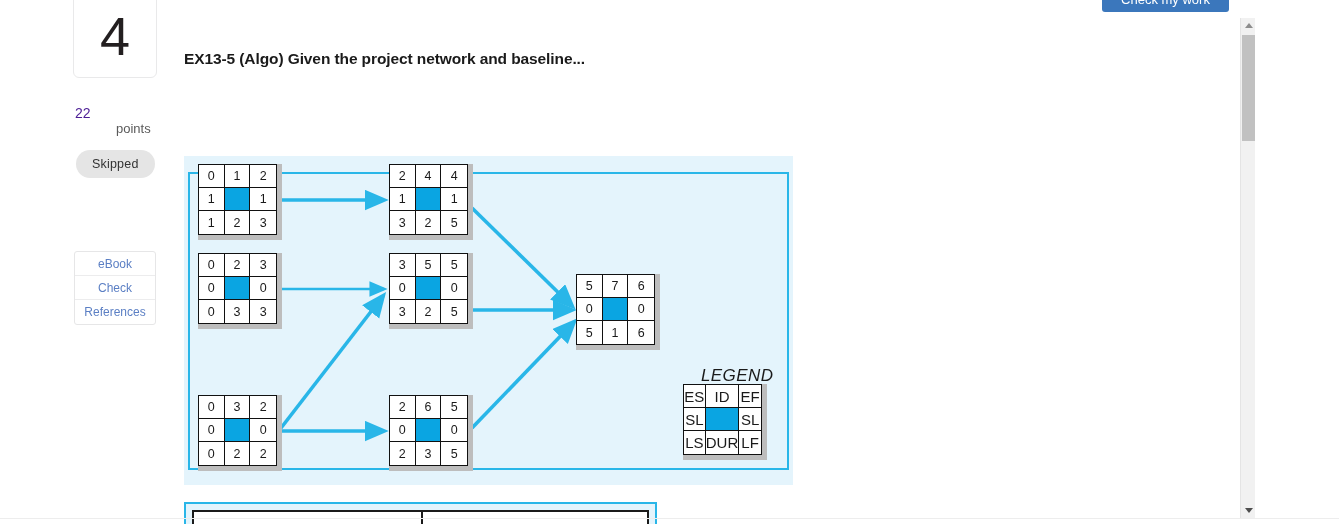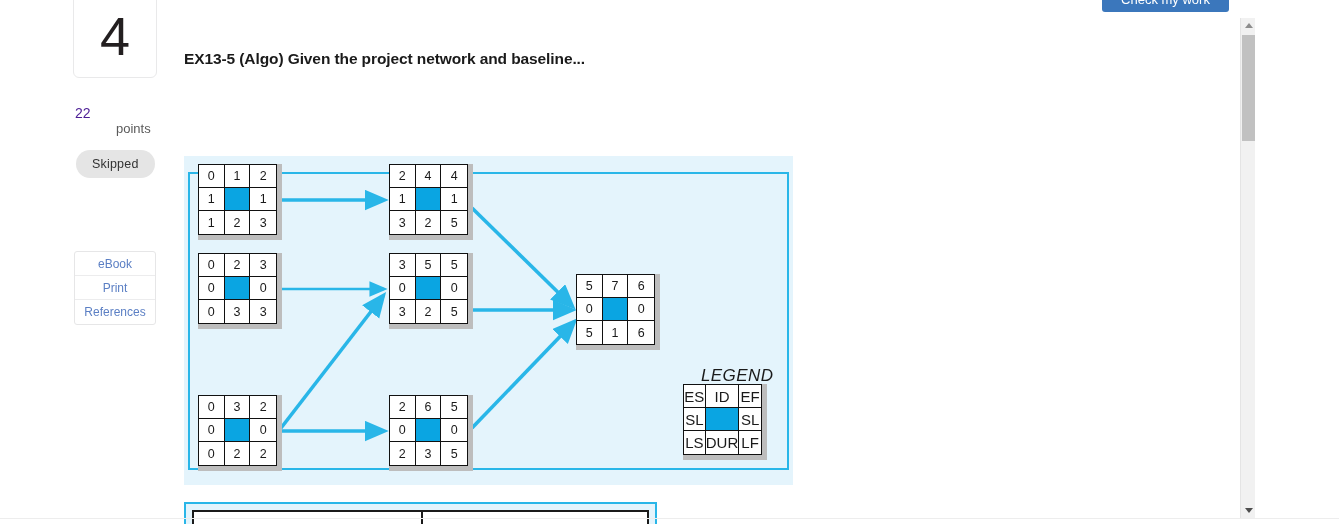--- a/index.html
+++ b/index.html
@@ -156,21 +156,21 @@
 
   <div class="points-wrap">
     <div class="points-val">22</div>
     <div class="points-lbl">points</div>
   </div>
 
   <div class="status-badge">Skipped</div>
 
   <div class="tool-list">
     <div class="tool-item">eBook</div>
-    <div class="tool-item">Print</div>
+    <div class="tool-item">Check</div>
     <div class="tool-item">References</div>
   </div>
 
   <div class="q-title">EX13-5 (Algo) Given the project network and baseline...</div>
 
   <div class="diagram">
     <div class="dgm-frame"></div>
 
     <svg class="arrows" viewBox="0 0 609 329" xmlns="http://www.w3.org/2000/svg">
       <defs>

